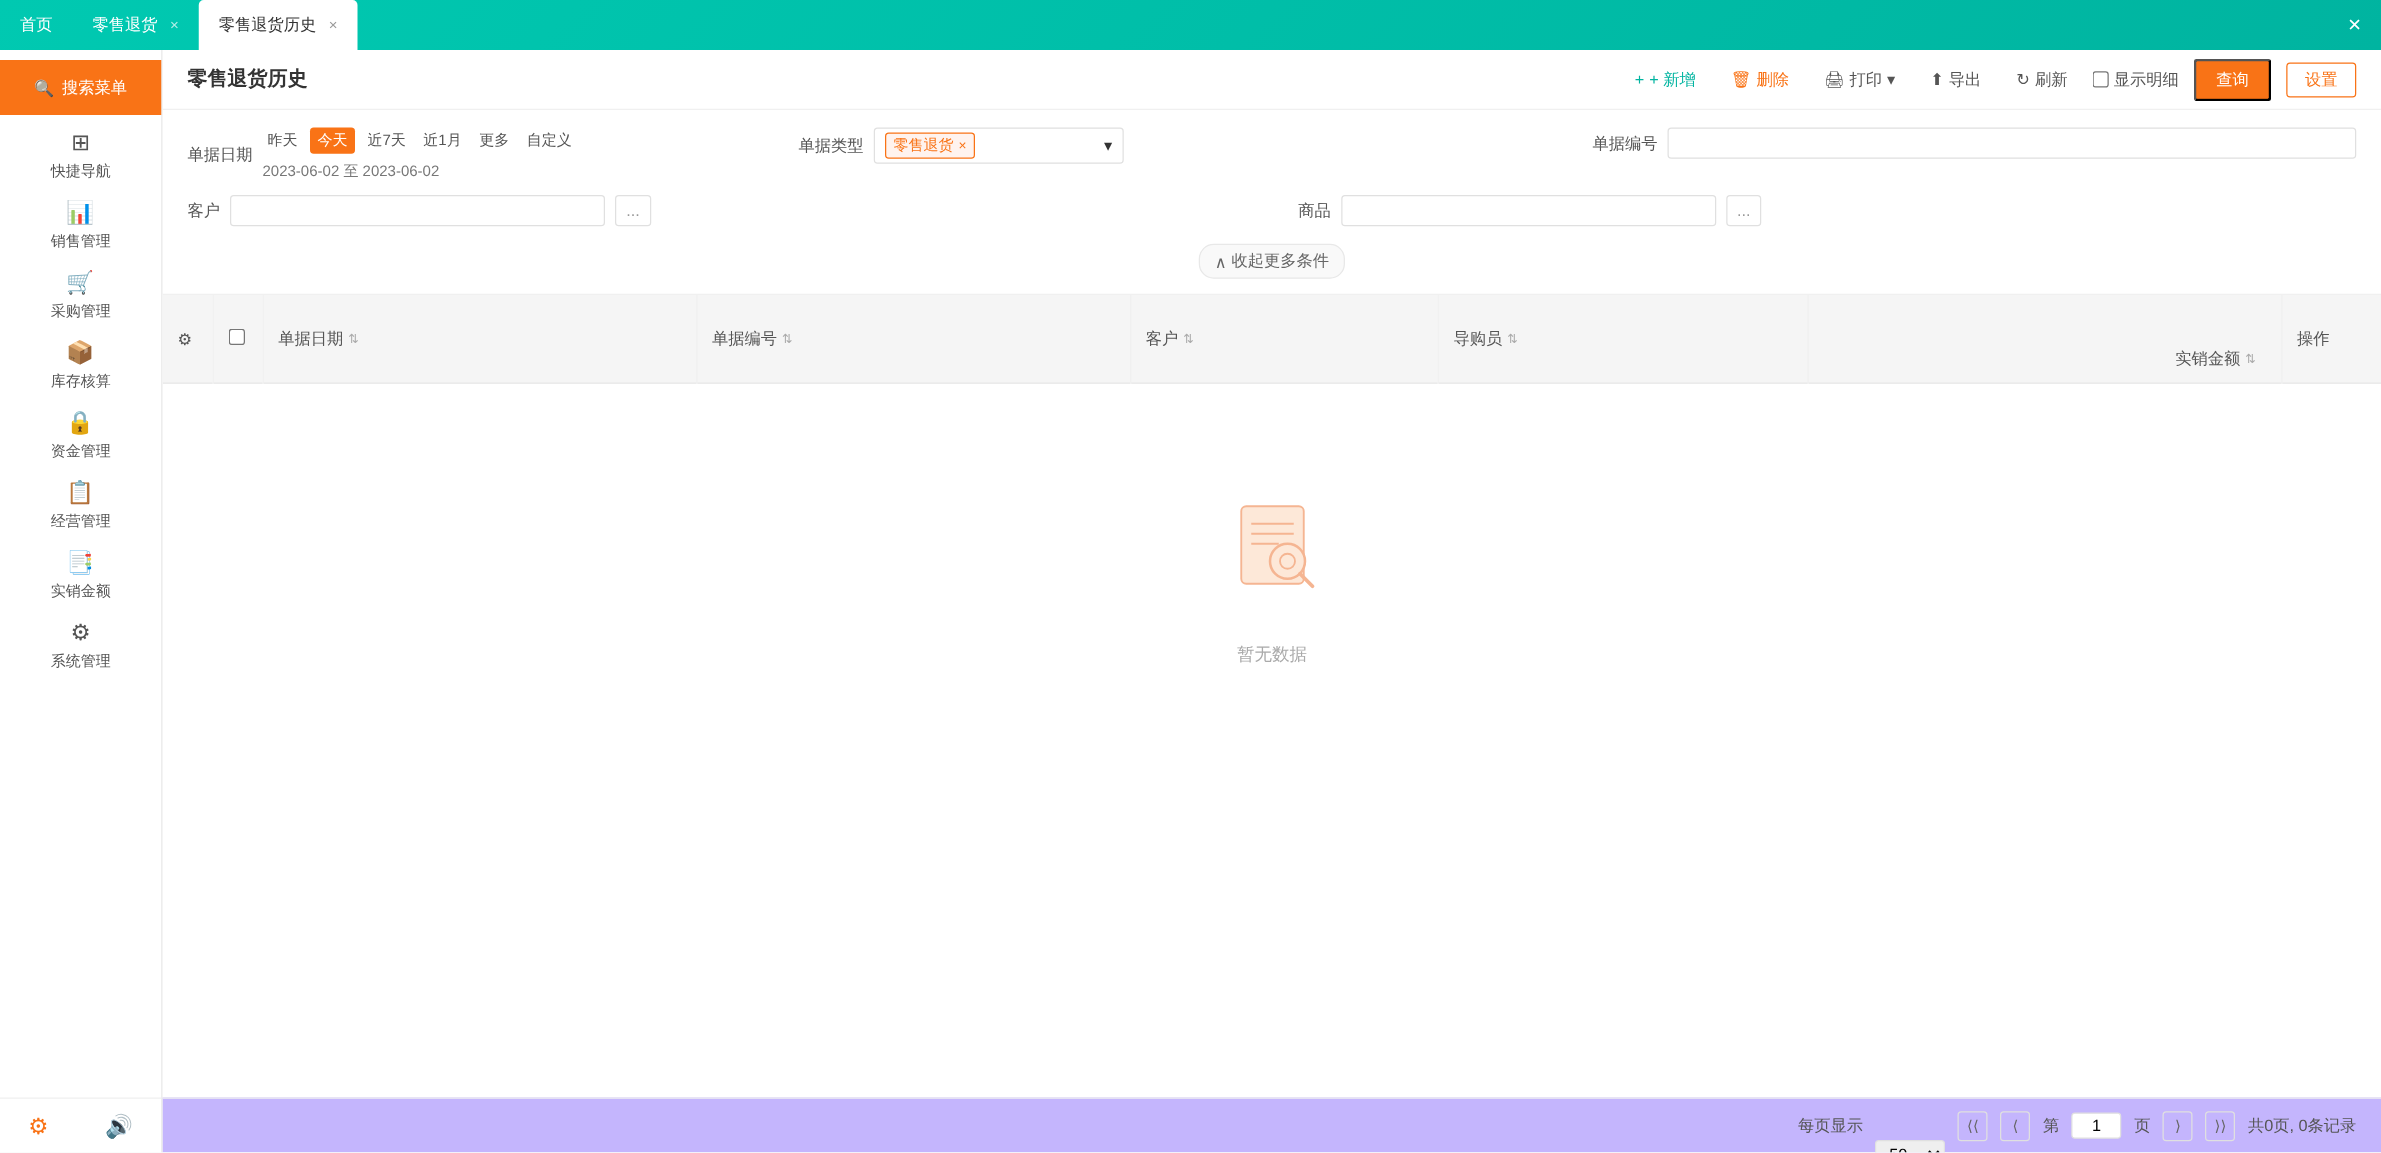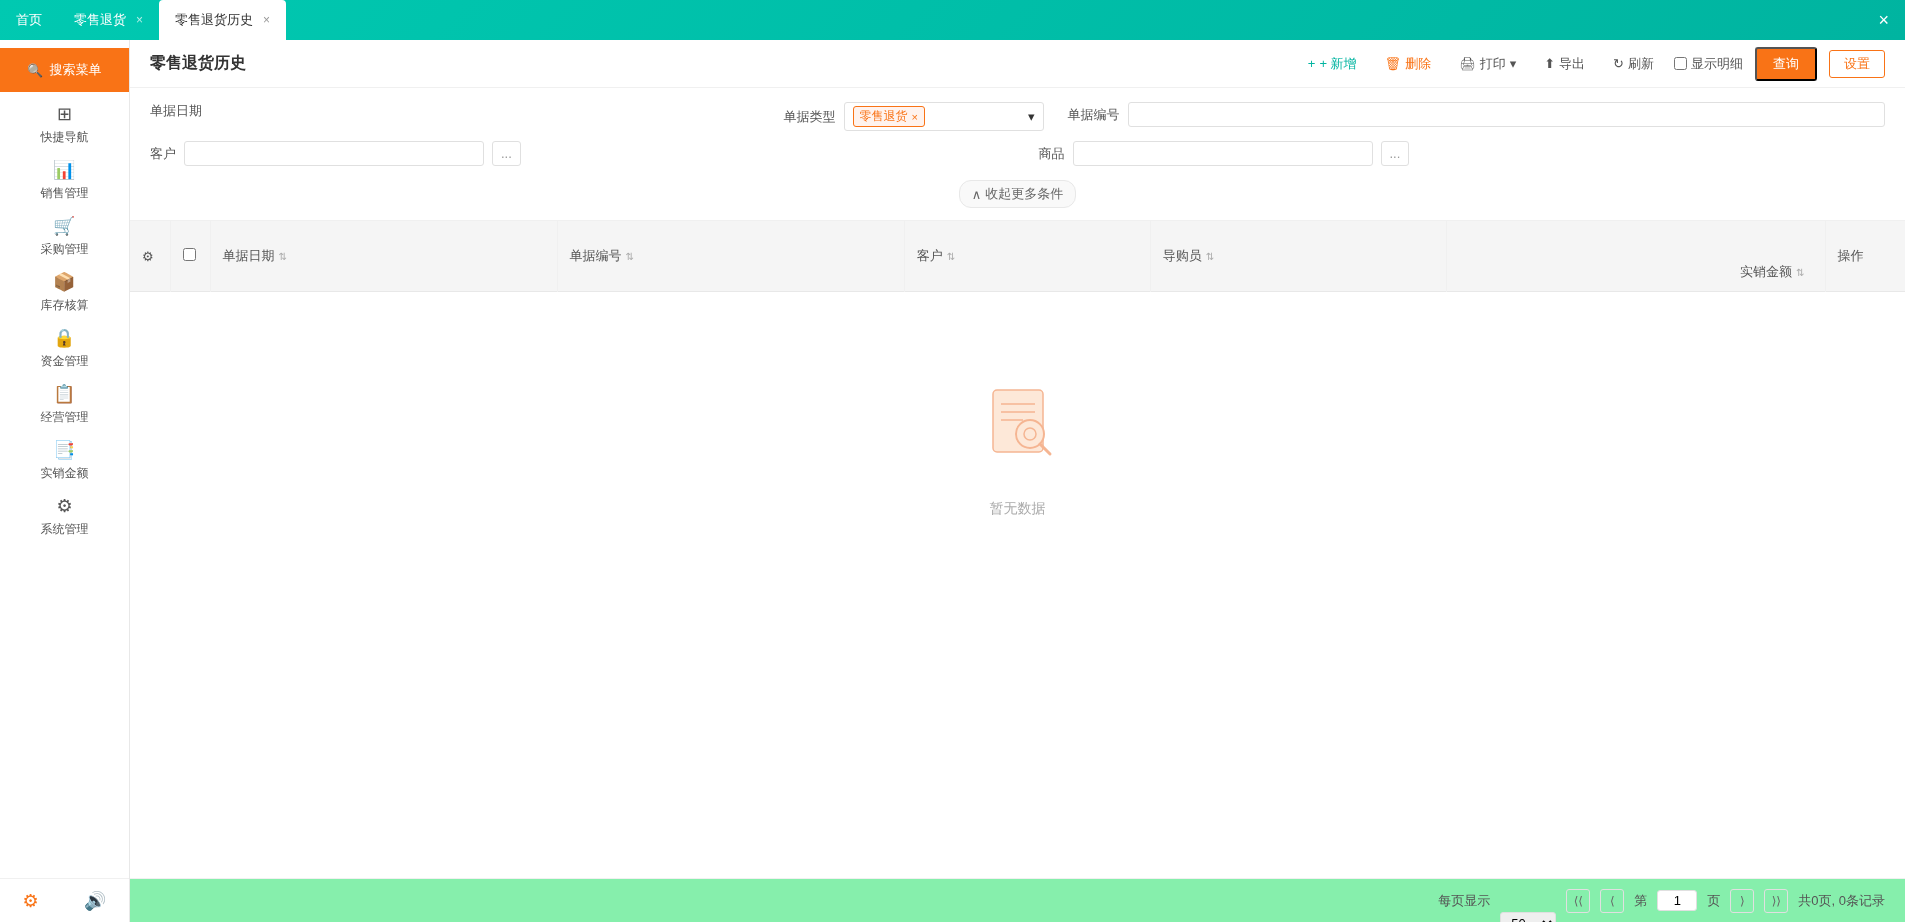--- a/index.html
+++ b/index.html
@@ -321,21 +321,21 @@
       margin-bottom: 16px;
     }
     .empty-text {
       font-size: 14px;
       color: #aaa;
     }
 
     
     .pagination-bar {
       height: 44px;
-      background: #86efac;
+      background: #c4b5fd;
       border-top: 1px solid #f0f0f0;
       display: flex;
       align-items: center;
       justify-content: flex-end;
       padding: 0 20px;
       gap: 10px;
       font-size: 13px;
       color: #555;
     }
     .page-size-select {
@@ -464,23 +464,33 @@
         <button class="btn-query">查询</button>
         <button class="btn-setting">设置</button>
       </div>
     </div>
 
     <div class="filter-area">
       <div class="filter-row">
 
         <div class="filter-item">
           <span class="filter-label">单据日期</span>
-        </div>
-
-        <div class="filter-item" style="flex: 1; justify-content: flex-end;">
+          <div class="filter-dates">
+            <span class="date-btn">昨天</span>
+            <span class="date-btn active">今天</span>
+            <span class="date-btn">近7天</span>
+            <span class="date-btn">近1月</span>
+            <span class="date-btn">更多</span>
+            <span class="date-btn">自定义</span>
+            <br>
+            <span class="date-range" style="display:block; width:100%;">2023-06-02 至 2023-06-02</span>
+          </div>
+        </div>
+
+        <div class="filter-item" style="flex: 1;">
           <span class="filter-label">单据类型</span>
           <div class="filter-select">
             <span class="tag-item">
               <span>零售退货</span>
               <span class="tag-close">×</span>
             </span>
             <span style="flex:1;"></span>
             <span>▾</span>
           </div>
         </div>

